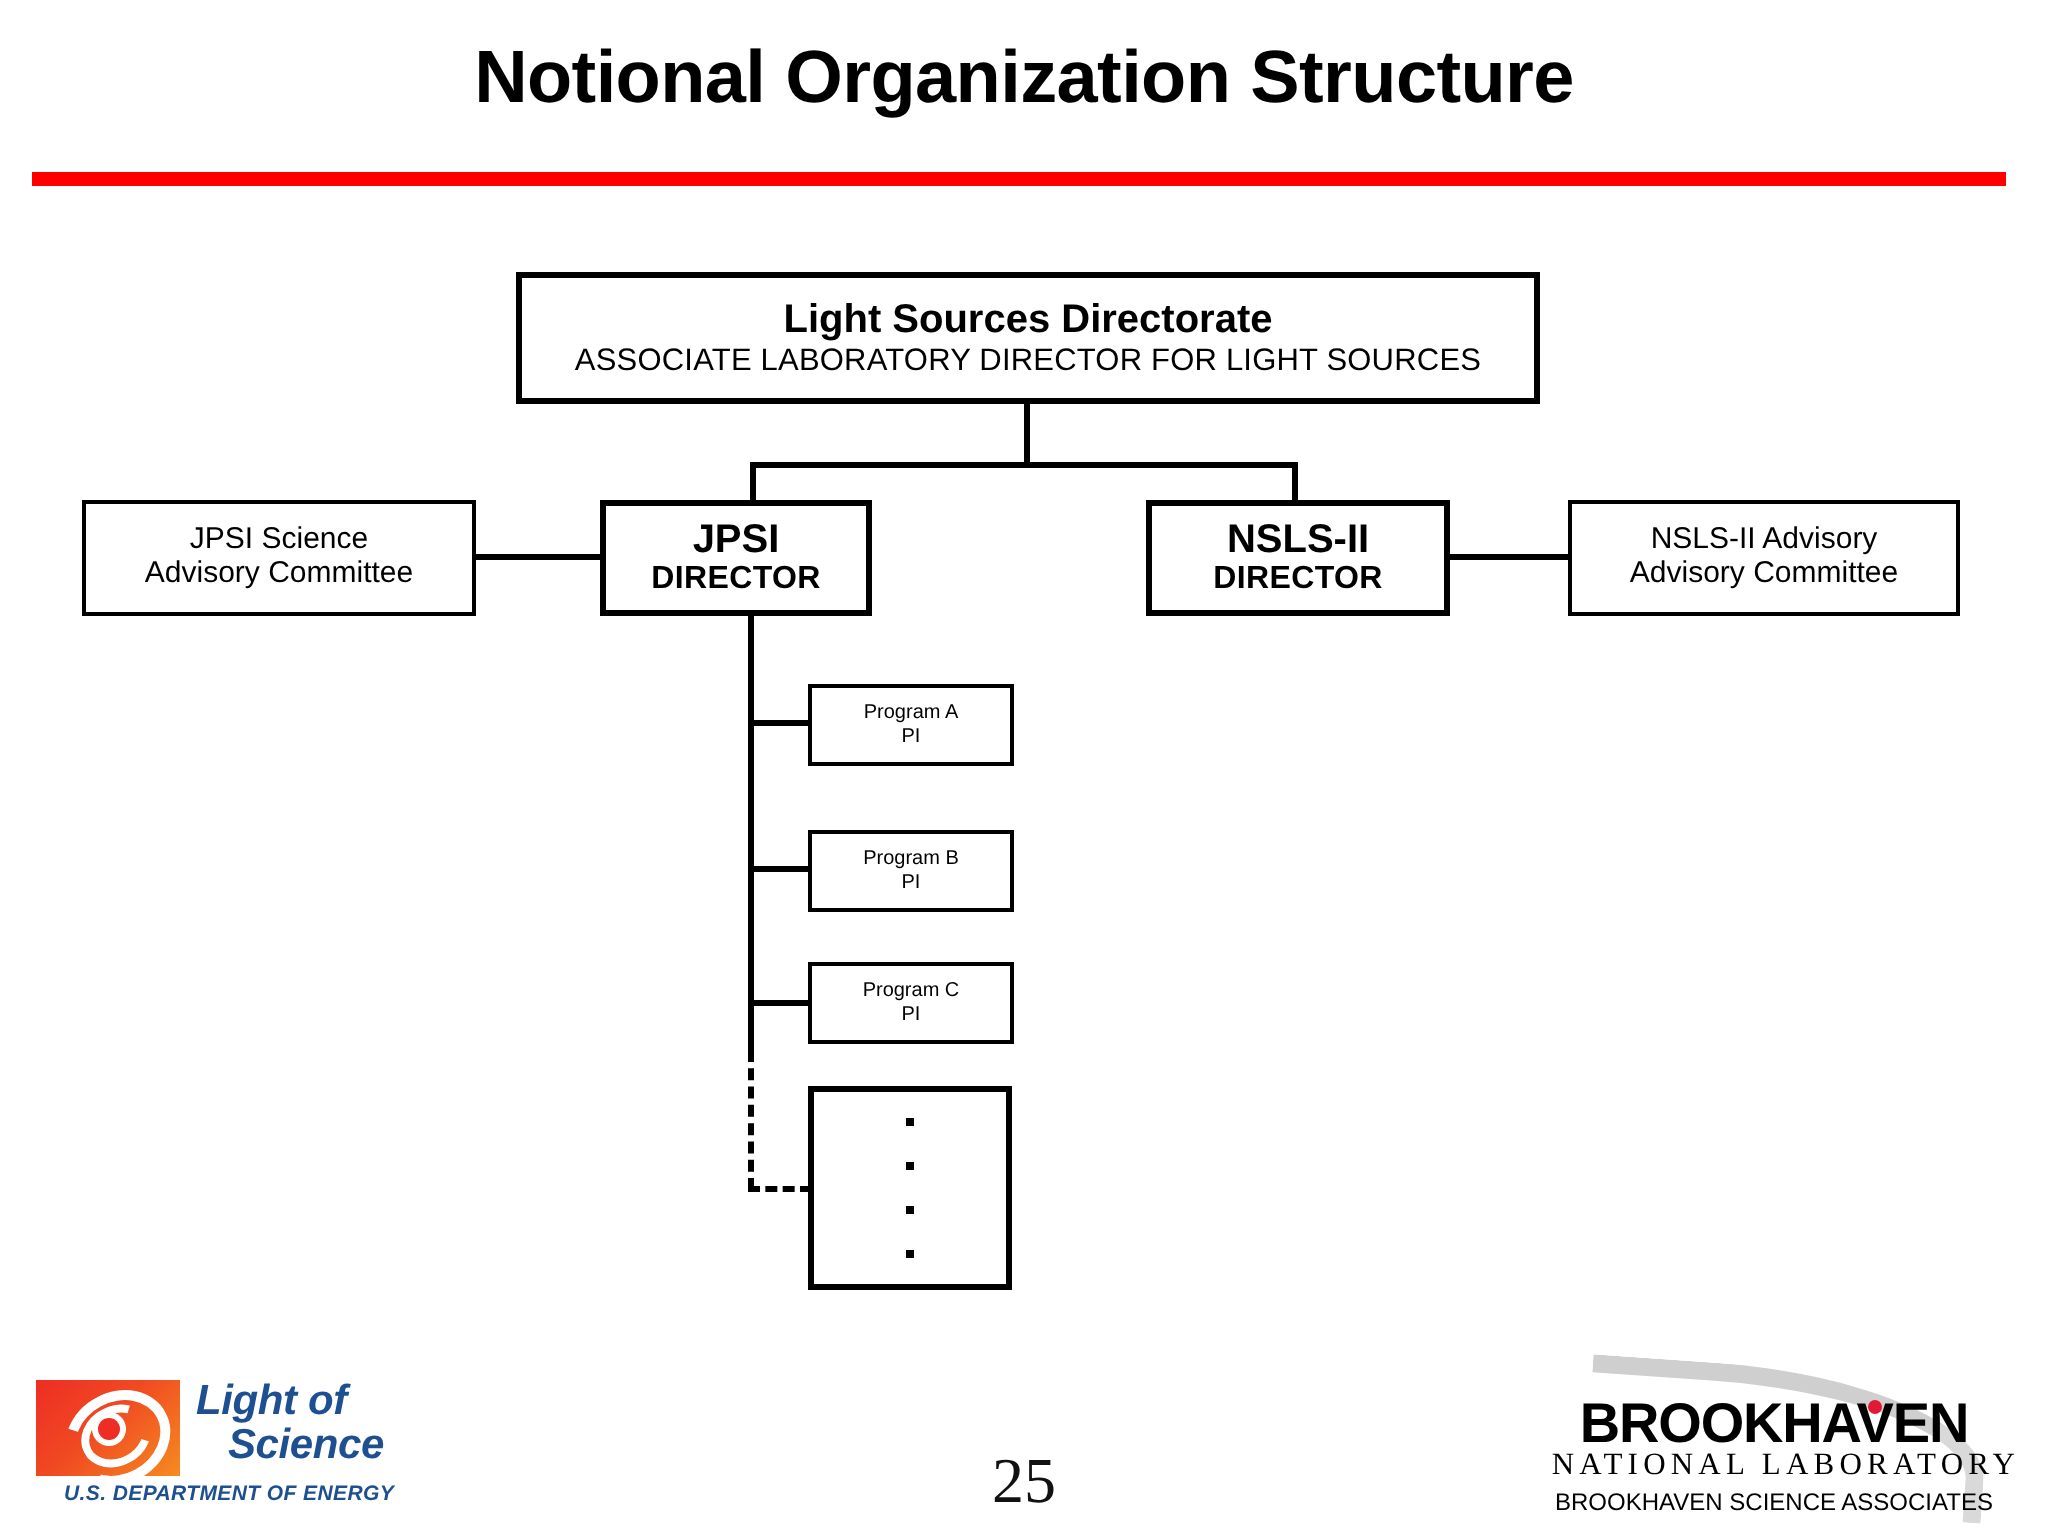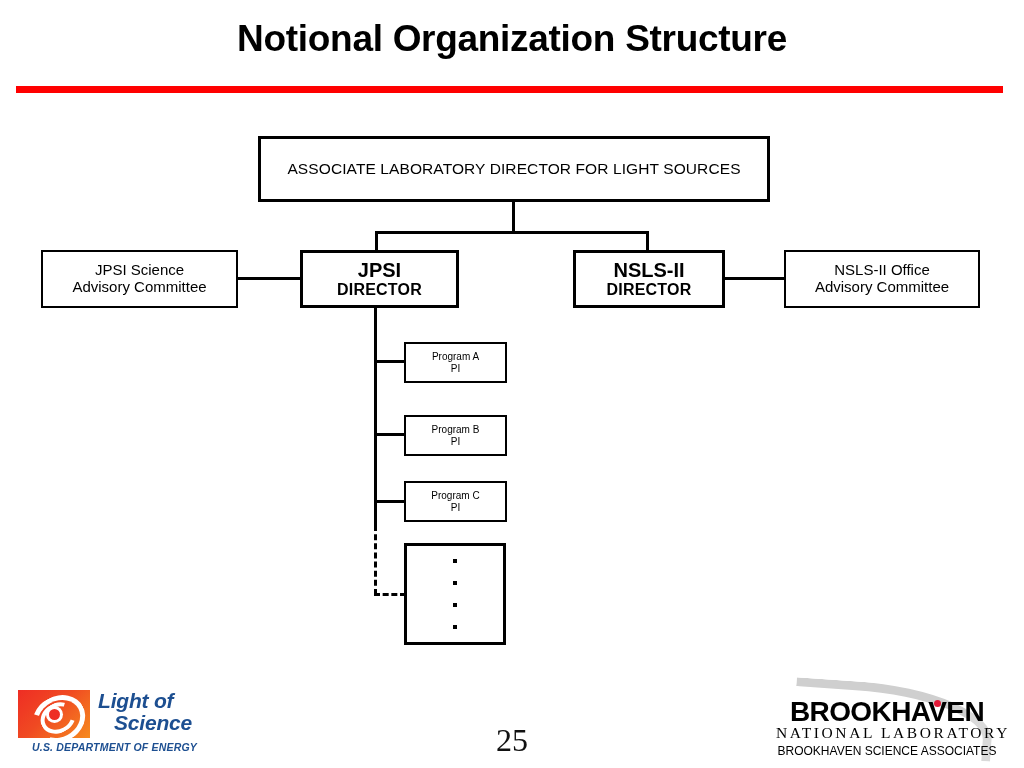--- a/index.html
+++ b/index.html
@@ -78,21 +78,21 @@
   #node-directorate .t2 {
     font-size: 15.5px;
     font-weight: normal;
     letter-spacing: 0.1px;
   }
 
   
   #node-jpsi {
     left: 300px;
     top: 250px;
-    width: 159px;
+    width: 136px;
     height: 58px;
   }
   #node-nsls {
     left: 573px;
     top: 250px;
     width: 152px;
     height: 58px;
   }
   #node-jpsi .t1, #node-nsls .t1 {
     font-size: 20px;
@@ -369,40 +369,41 @@
   <div class="conn conn-h" id="conn-jpsi-sac"></div>
   <div class="conn conn-h" id="conn-nsls-sac"></div>
   <div class="conn conn-v" id="conn-spine"></div>
   <div class="conn conn-h" id="conn-prog-a"></div>
   <div class="conn conn-h" id="conn-prog-b"></div>
   <div class="conn conn-h" id="conn-prog-c"></div>
   <div id="conn-spine-dashed"></div>
   <div id="conn-ellipsis"></div>
 
   <div class="node" id="node-directorate">
+    <span class="t1">Light Sources Directorate</span>
     <span class="t2">ASSOCIATE LABORATORY DIRECTOR FOR LIGHT SOURCES</span>
   </div>
 
   <div class="node committee" id="node-jpsi-sac">
     <span class="t1">JPSI Science</span>
     <span class="t2">Advisory Committee</span>
   </div>
 
   <div class="node" id="node-jpsi">
     <span class="t1">JPSI</span>
     <span class="t2">DIRECTOR</span>
   </div>
 
   <div class="node" id="node-nsls">
     <span class="t1">NSLS-II</span>
     <span class="t2">DIRECTOR</span>
   </div>
 
   <div class="node committee" id="node-nsls-sac">
-    <span class="t1">NSLS-II Office</span>
+    <span class="t1">NSLS-II Advisory</span>
     <span class="t2">Advisory Committee</span>
   </div>
 
   <div class="node program" id="node-program-a">
     <span class="t1">Program A</span>
     <span class="t2">PI</span>
   </div>
 
   <div class="node program" id="node-program-b">
     <span class="t1">Program B</span>

